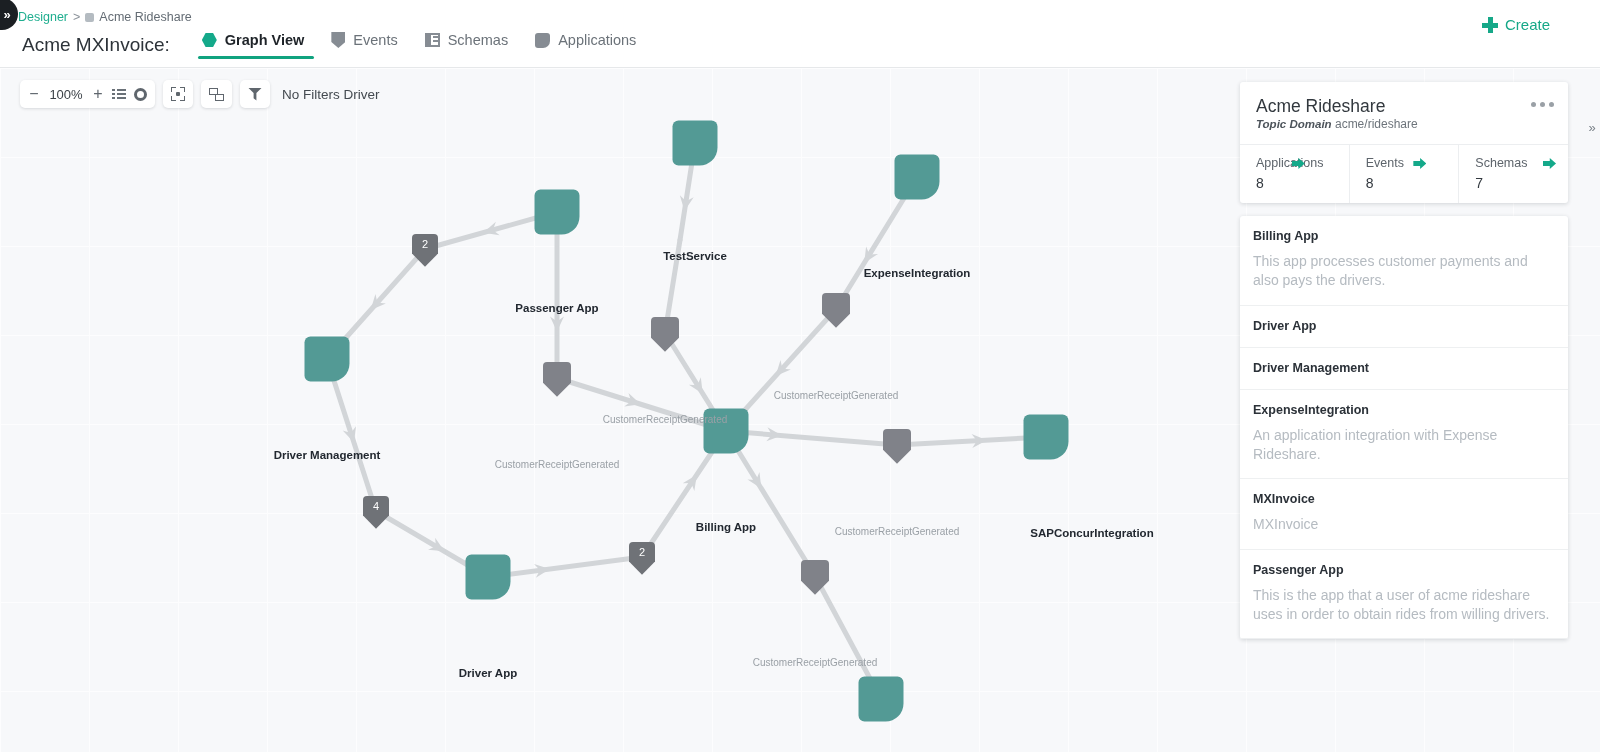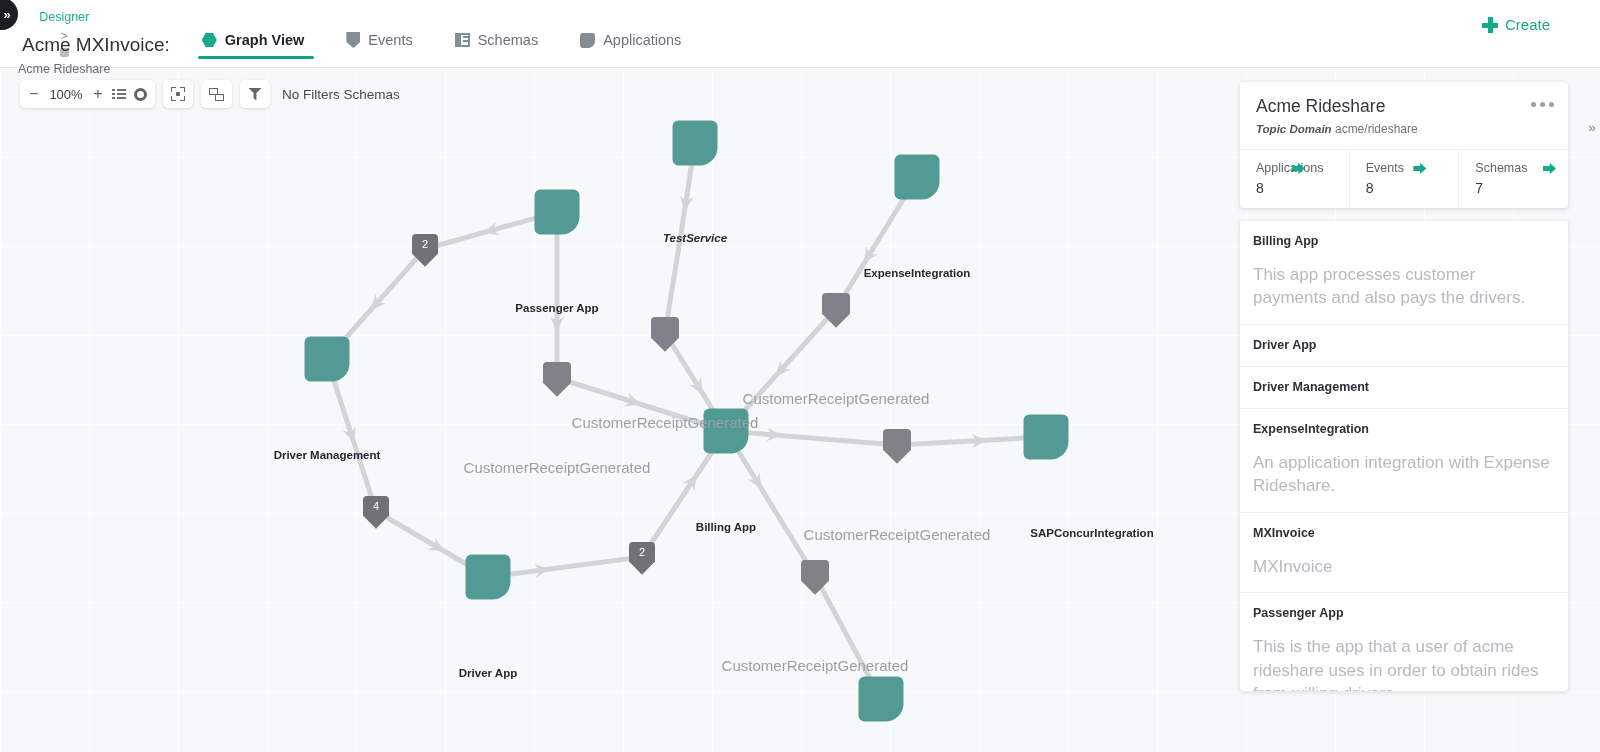--- a/index.html
+++ b/index.html
@@ -25,39 +25,39 @@
     background: #1b1f23; color: #ffffff;
     display: flex; align-items: center; justify-content: center;
     font-size: 13px; font-weight: bold;
     padding-left: 10px;
     cursor: pointer;
     z-index: 40;
   }
   .breadcrumb {
     position: absolute; left: 18px; top: 10px;
     font-size: 12.5px;
-    display: flex; align-items: center; gap: 5px; flex-direction: column;
+    display: flex; align-items: center; gap: 5px;
   }
   .bc-link { color: #1fae8f; cursor: pointer; }
   .bc-sep { color: #8a9199; }
   .bc-dot {
     width: 9px; height: 9px; border-radius: 2px;
     background: #b4bbc1; display: inline-block;
   }
   .bc-current { color: #646c74; }
 
   .titlerow {
     position: absolute; left: 22px; top: 30px;
     display: flex; align-items: flex-end; gap: 0;
   }
   .page-title {
     font-size: 19px; color: #2d3339; font-weight: 400;
     margin-right: 22px; line-height: 28px;
   }
-  .tabs { display: flex; gap: 16px; }
+  .tabs { display: flex; gap: 1px; }
   .tab {
     display: flex; align-items: center; gap: 8px;
     padding: 2px 16px 11px 10px;
     font-size: 14.5px; color: #6b7279; cursor: pointer;
     position: relative;
   }
   .tab.active { color: #1e2328; font-weight: bold; }
   .tab.active::after {
     content: ""; position: absolute; left: 6px; right: 6px; bottom: 0;
     height: 3px; background: #10a37f; border-radius: 2px;
@@ -167,37 +167,37 @@
   }
   .filter-text { font-size: 13.5px; color: #444a50; margin-left: 4px; }
 
   
   .glabel {
     position: absolute; font-size: 11.5px; font-weight: bold;
     color: #222830; white-space: nowrap; transform: translateX(-50%);
     cursor: pointer;
   }
   .elabel {
-    position: absolute; font-size: 15px; color: #9aa0a6;
+    position: absolute; font-size: 10px; color: #9aa0a6;
     white-space: nowrap; transform: translateX(-50%); cursor: pointer;
   }
 
   
   .panel {
     position: absolute; right: 32px; top: 82px;
     width: 328px; z-index: 25;
   }
   .pcard {
     background: #ffffff; border-radius: 3px;
     box-shadow: 0 1px 4px rgba(20,28,38,.16);
     margin-bottom: 13px;
   }
   .pcard-head { padding: 14px 16px 13px 16px; position: relative; }
   .pcard-title { font-size: 17.5px; color: #32383e; font-weight: 400; }
-  .pcard-sub { font-size: 12px; margin-top: 5px; color: #6d747b; }
+  .pcard-sub { font-size: 12px; color: #6d747b; }
   .pcard-sub em { font-style: italic; color: #4d545b; font-weight: 600; font-size: 11.5px; }
   .dots {
     position: absolute; right: 14px; top: 20px;
     display: flex; gap: 4px; cursor: pointer;
   }
   .dots i { width: 5px; height: 5px; border-radius: 50%; background: #9aa0a6; }
   .stats { display: flex; border-top: 1px solid #eceef0; }
   .stat {
     flex: 1; padding: 11px 0 12px 16px; position: relative;
   }
@@ -215,21 +215,21 @@
 
   .lcard-head {
     display: flex; align-items: center; gap: 10px;
     padding: 14px 16px; border-bottom: 1px solid #eceef0;
   }
   .lcard-sq { width: 16px; height: 16px; background: #539a95; border-radius: 3px 3px 7px 3px; }
   .lcard-title { font-size: 17px; color: #32383e; }
   .lbody { max-height: 470px; overflow-y: auto; position: relative; }
   .lrow { padding: 13px 18px 14px 13px; border-bottom: 1px solid #eef0f1; cursor: pointer; }
   .lrow-name { font-size: 12.5px; font-weight: bold; color: #2b3138; }
-  .lrow-desc { font-size: 17px; color: #b5bbc1; margin-top: 15px; line-height: 1.38; }
+  .lrow-desc { font-size: 14px; color: #b5bbc1; margin-top: 9px; line-height: 1.38; }
   .lbody::-webkit-scrollbar { width: 6px; }
   .lbody::-webkit-scrollbar-thumb { background: #d3d7db; border-radius: 3px; }
   .lbody::-webkit-scrollbar-track { background: transparent; }
 
   .panel-collapse {
     position: absolute; right: 0px; top: 110px;
     width: 16px; height: 34px;
     display: flex; align-items: center; justify-content: center;
     color: #7b8289; font-size: 13px; cursor: pointer; z-index: 26;
   }
@@ -324,21 +324,21 @@
       <path d="M887,361 h20 a4,4 0 0 1 4,4 v16.64 l-14,14.08 l-14,-14.08 v-16.64 a4,4 0 0 1 4,-4 z" fill="#808289"></path>
       <path d="M805,492 h20 a4,4 0 0 1 4,4 v16.64 l-14,14.08 l-14,-14.08 v-16.64 a4,4 0 0 1 4,-4 z" fill="#808289"></path>
       <path d="M416,166 h18 a4,4 0 0 1 4,4 v15.600000000000001 l-13,13.2 l-13,-13.2 v-15.600000000000001 a4,4 0 0 1 4,-4 z" fill="#6f7277"></path>
       <text x="425" y="180" text-anchor="middle" font-size="11" font-family="&quot;Liberation Sans&quot;, sans-serif" fill="#ffffff">2</text>
       <path d="M367,428 h18 a4,4 0 0 1 4,4 v15.600000000000001 l-13,13.2 l-13,-13.2 v-15.600000000000001 a4,4 0 0 1 4,-4 z" fill="#6f7277"></path>
       <text x="376" y="442" text-anchor="middle" font-size="11" font-family="&quot;Liberation Sans&quot;, sans-serif" fill="#ffffff">4</text>
       <path d="M633,474 h18 a4,4 0 0 1 4,4 v15.600000000000001 l-13,13.2 l-13,-13.2 v-15.600000000000001 a4,4 0 0 1 4,-4 z" fill="#6f7277"></path>
       <text x="642" y="488" text-anchor="middle" font-size="11" font-family="&quot;Liberation Sans&quot;, sans-serif" fill="#ffffff">2</text>
     </svg>
   <div id="graph-nodes">
-      <div class="glabel" style="left: 695px; top: 164px; font-style: italic;">TestService</div>
+      <div class="glabel" style="left: 695px; top: 182px;">TestService</div>
       <div class="glabel" style="left: 917px; top: 199px;">ExpenseIntegration</div>
       <div class="glabel" style="left: 557px; top: 234px;">Passenger App</div>
       <div class="glabel" style="left: 327px; top: 381px;">Driver Management</div>
       <div class="glabel" style="left: 726px; top: 453px;">Billing App</div>
       <div class="glabel" style="left: 1092px; top: 459px;">SAPConcurIntegration</div>
       <div class="glabel" style="left: 488px; top: 599px;">Driver App</div>
       <div class="elabel" style="left: 665px; top: 346px;">CustomerReceiptGenerated</div>
       <div class="elabel" style="left: 836px; top: 322px;">CustomerReceiptGenerated</div>
       <div class="elabel" style="left: 557px; top: 391px;">CustomerReceiptGenerated</div>
       <div class="elabel" style="left: 897px; top: 458px;">CustomerReceiptGenerated</div>
@@ -371,21 +371,21 @@
   </div>
   <div class="tgroup">
     <span class="ic-layout">
         <b class="a"></b>
         <b class="b"></b>
       </span>
   </div>
   <div class="tgroup">
     <span class="ic-filter"></span>
   </div>
-  <span class="filter-text">No Filters Schemas</span>
+  <span class="filter-text">No Filters Driver</span>
 </div>
 
 <div class="panel">
 
   <div class="pcard">
     <div class="pcard-head">
       <div class="pcard-title">Acme Rideshare</div>
       <div class="pcard-sub">
         <em>Topic Domain</em>
         <span>acme/rideshare</span>

